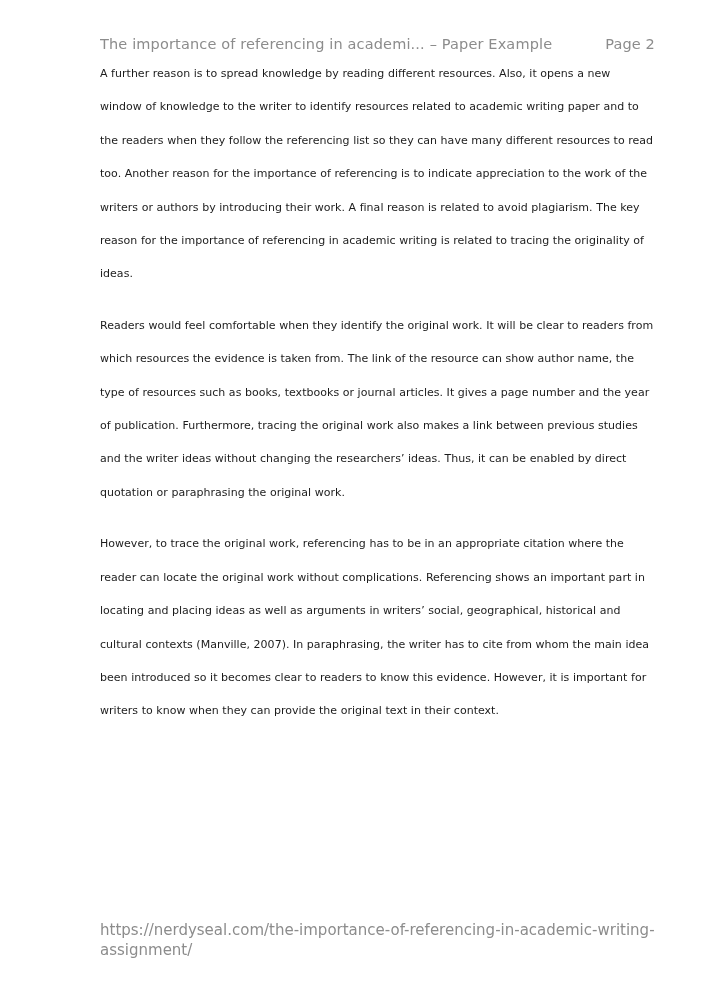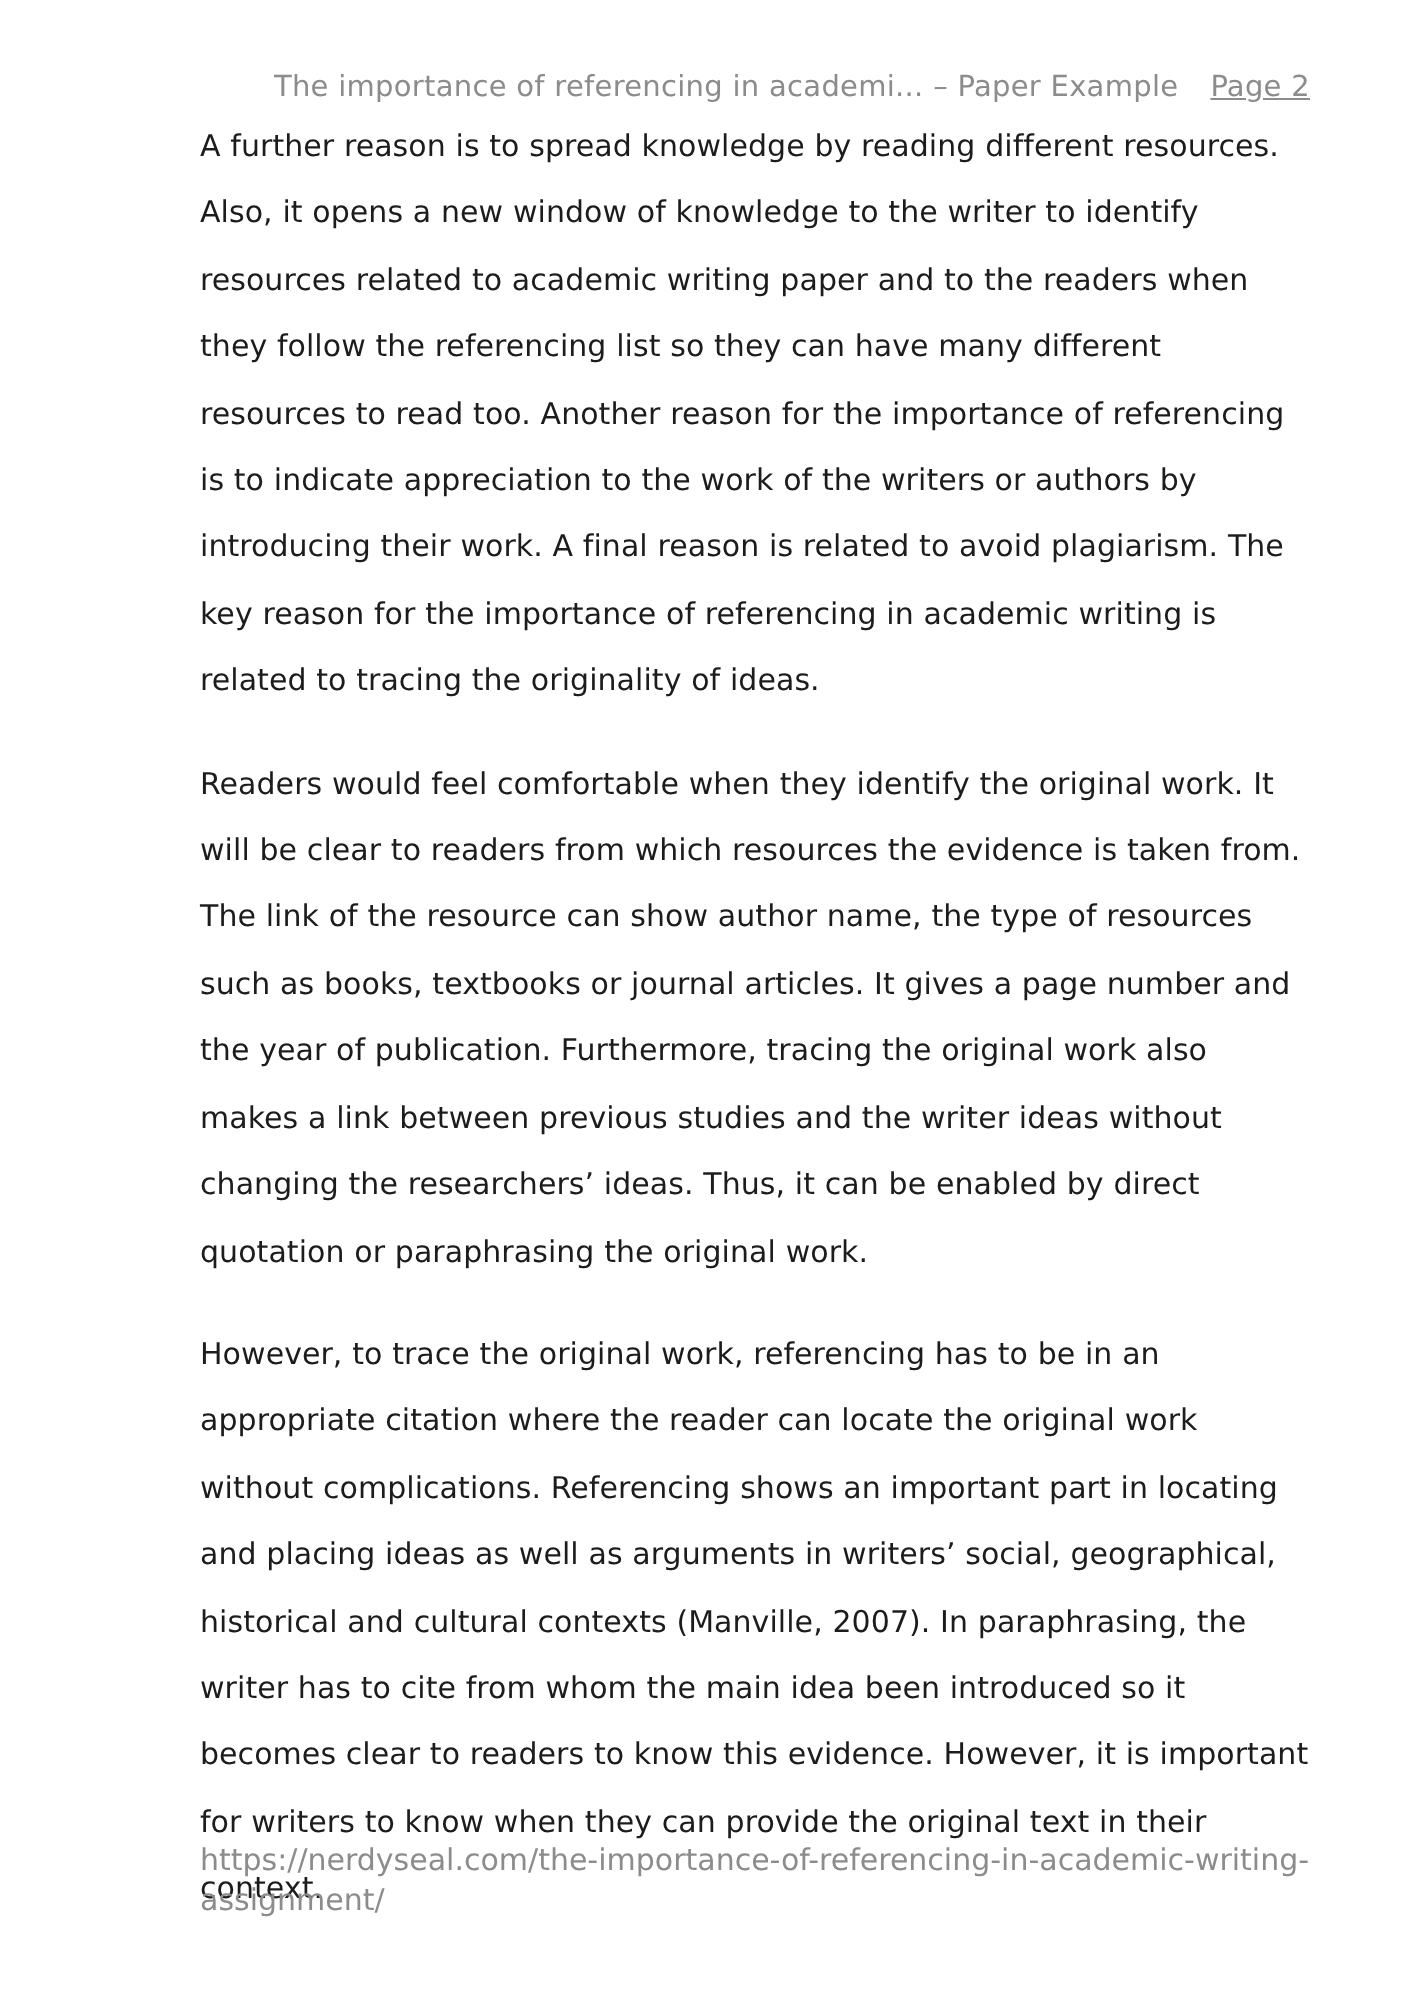--- a/index.html
+++ b/index.html
@@ -22,48 +22,47 @@
     width: 704px;
     height: 1000px;
     background: #ffffff;
     padding: 0 49px 0 100px;
   }
 
   
   .page-header {
     display: flex;
     align-items: baseline;
-    justify-content: flex-end;
+    justify-content: space-between;
     height: 40px;
     padding-top: 34px;
     box-sizing: border-box;
     font-size: 14.5px;
     line-height: 20px;
     color: #8c8c8c;
     letter-spacing: 0.01em;
     white-space: nowrap;
   }
   .header-title {
     overflow: hidden;
     text-overflow: ellipsis;
     max-width: 470px;
   }
   .header-page-number {
     flex: 0 0 auto;
     padding-left: 16px;
-    text-decoration: underline;
   }
 
   
   .doc-body {
     padding-top: 17px;
   }
   .doc-paragraph {
     margin: 0 0 18px 0;
-    font-size: 15px;
+    font-size: 11px;
     line-height: 33.4px;
     color: #1c1c1c;
     text-align: left;
     letter-spacing: 0.002em;
     word-spacing: 0.004em;
   }
   .doc-paragraph:last-child {
     margin-bottom: 0;
   }
 

